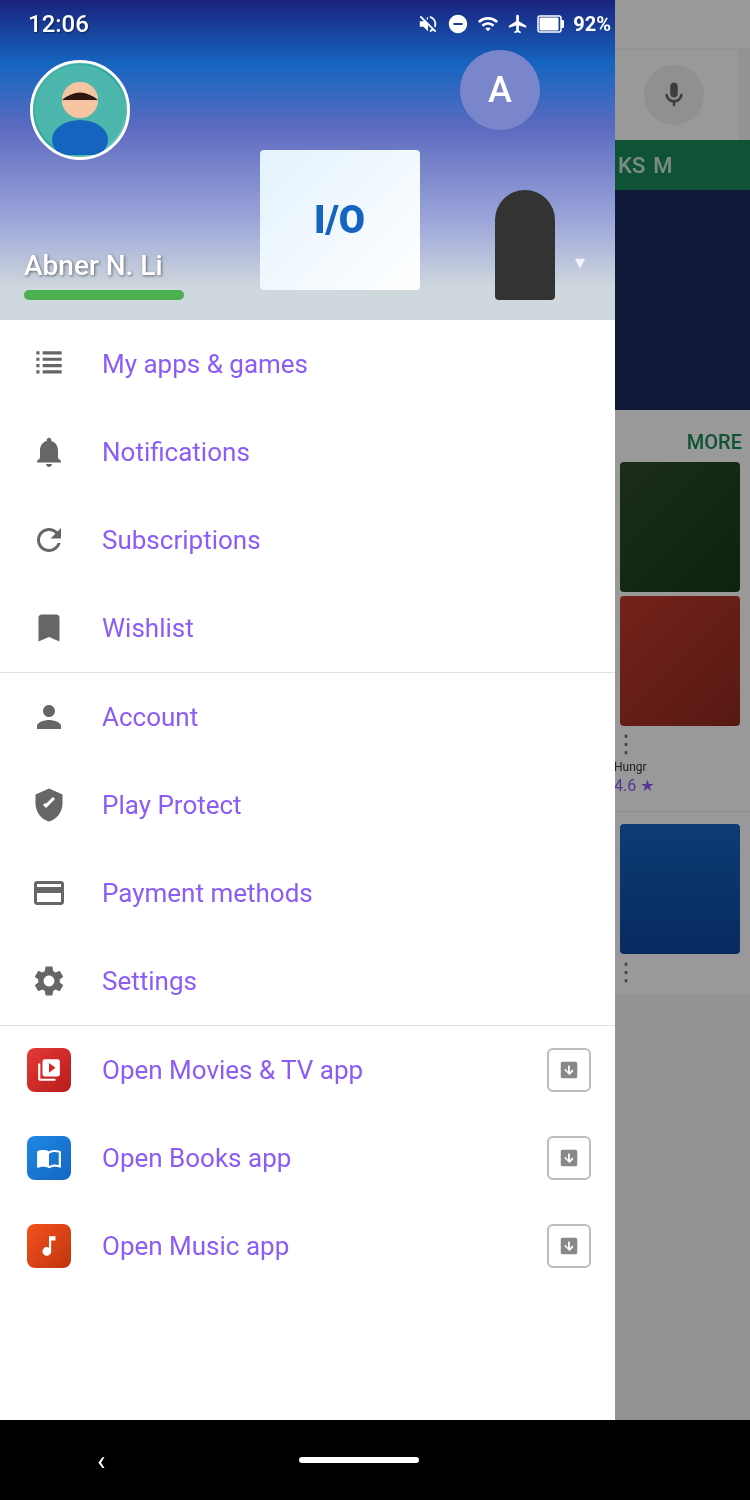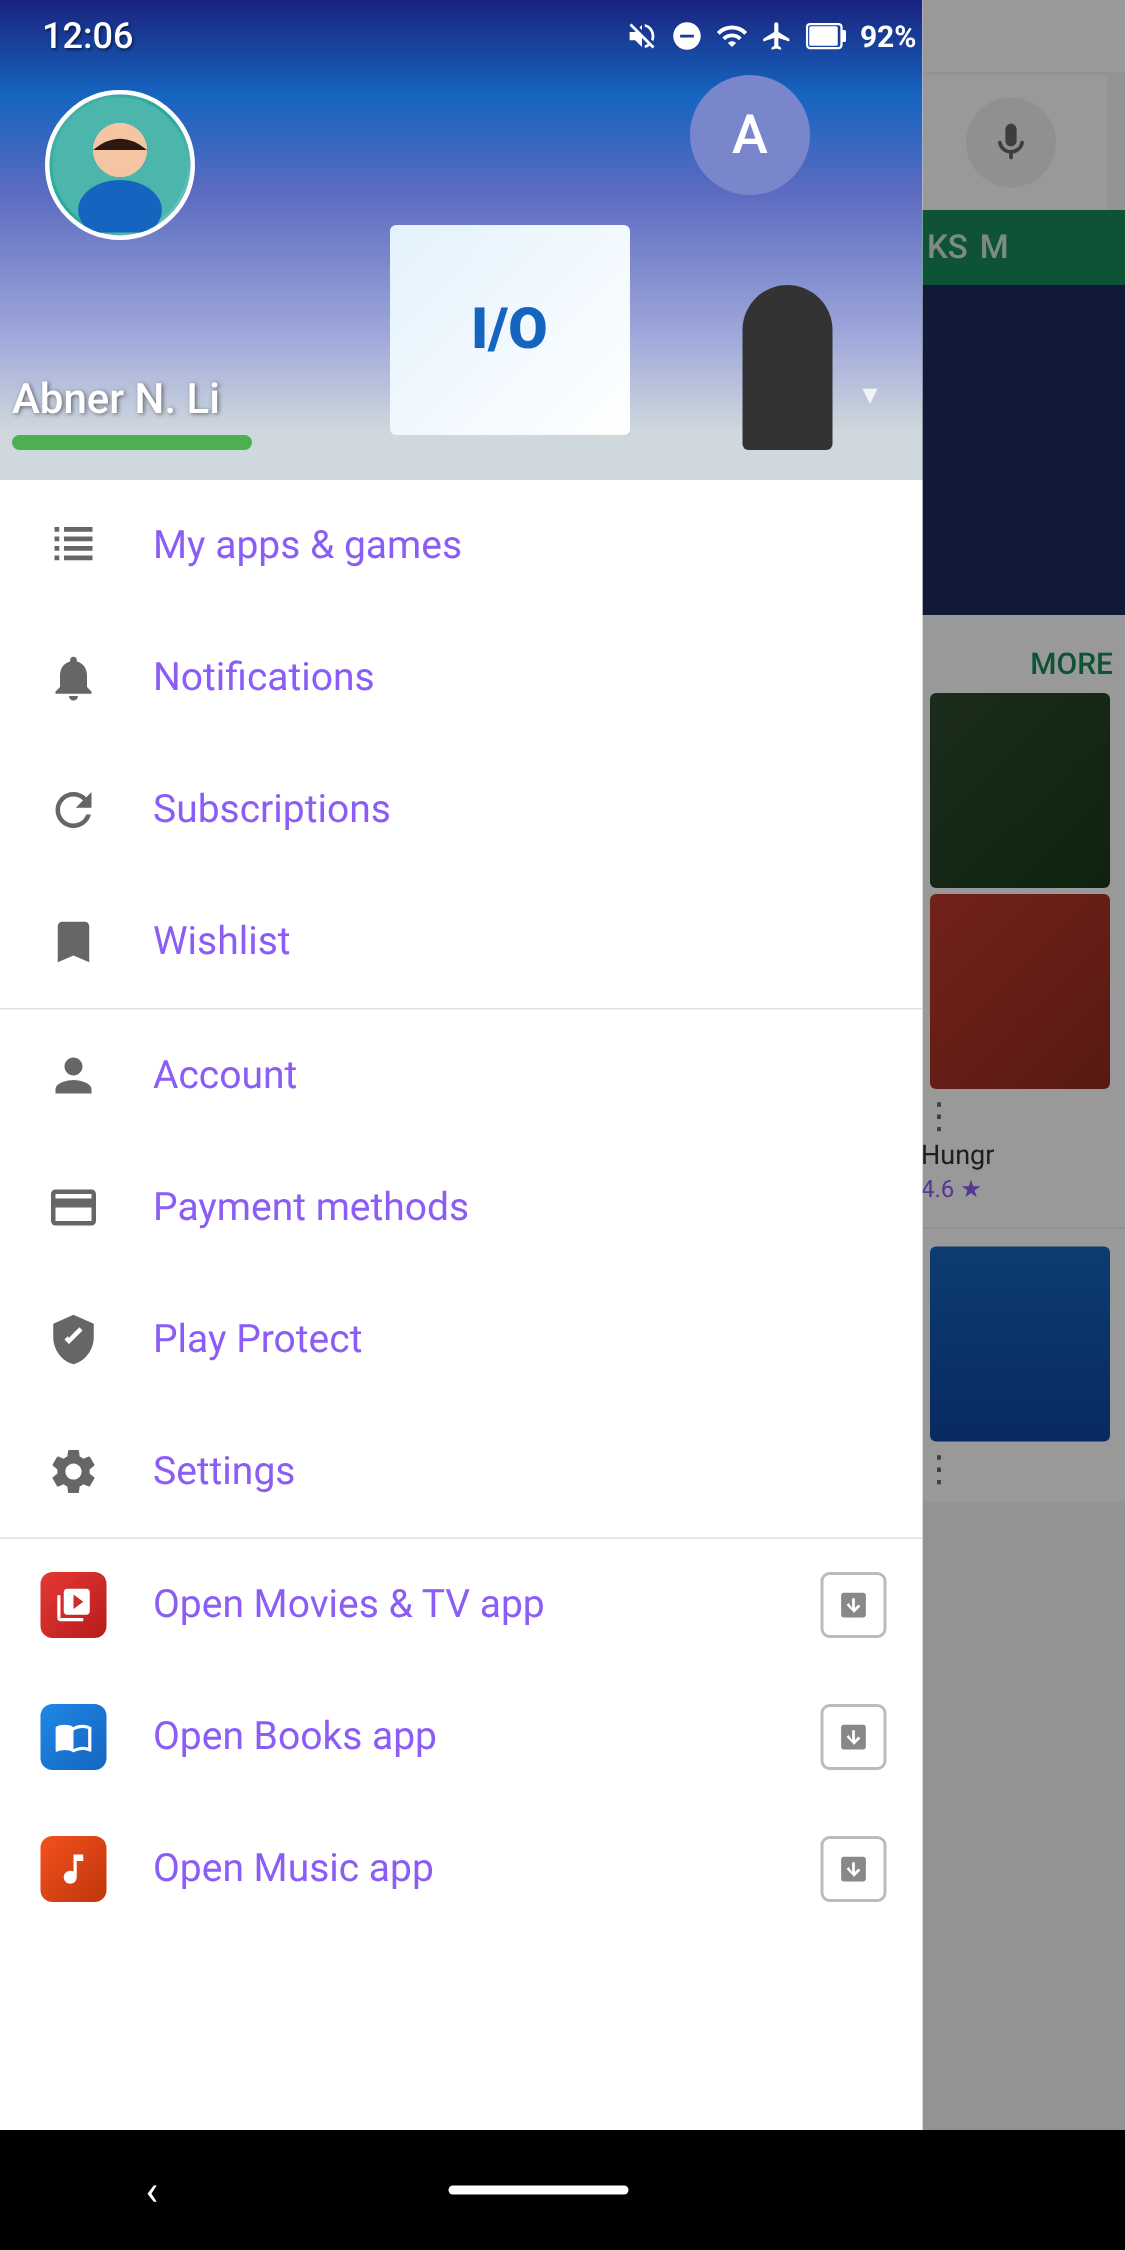--- a/index.html
+++ b/index.html
@@ -113,21 +113,21 @@
       background: #e8e8e8;
       border-radius: 4px;
       margin: 4px auto;
       overflow: hidden;
     }
 
     .bg-card-1 { background: linear-gradient(135deg, #2d4a2d, #1a3a1a); }
     .bg-card-2 { background: linear-gradient(135deg, #c0392b, #922b21); }
 
     .app-title-right {
-      font-size: 18px;
+      font-size: 12px;
       color: #333;
       padding: 2px 0;
       white-space: nowrap;
       overflow: hidden;
       text-overflow: ellipsis;
     }
 
     .rating-right {
       font-size: 16px;
       color: #8b5cf6;
@@ -254,21 +254,21 @@
       justify-content: center;
       color: #fff;
       font-size: 36px;
       font-weight: 500;
     }
 
     
     .user-info {
       position: absolute;
       bottom: 20px;
-      left: 8px;
+      left: 24px;
       right: 20px;
     }
 
     .user-name {
       color: #fff;
       font-size: 28px;
       font-weight: 500;
       text-shadow: 1px 1px 3px rgba(0,0,0,0.5);
     }
 
@@ -589,33 +589,33 @@
           <svg width="36" height="36" viewBox="0 0 24 24" fill="#666">
             <path d="M12 12c2.21 0 4-1.79 4-4s-1.79-4-4-4-4 1.79-4 4 1.79 4 4 4zm0 2c-2.67 0-8 1.34-8 4v2h16v-2c0-2.66-5.33-4-8-4z"></path>
           </svg>
         </div>
         <span class="menu-label">Account</span>
       </div>
 
       <div class="menu-item">
         <div class="menu-icon">
           <svg width="36" height="36" viewBox="0 0 24 24" fill="#666">
+            <path d="M12 1L3 5v6c0 5.55 3.84 10.74 9 12 5.16-1.26 9-6.45 9-12V5l-9-4zm-2 13l-2-2 1.41-1.41L10 11.17l4.59-4.58L16 8l-6 6z"></path>
+          </svg>
+        </div>
+        <span class="menu-label">Play Protect</span>
+      </div>
+
+      <div class="menu-item">
+        <div class="menu-icon">
+          <svg width="36" height="36" viewBox="0 0 24 24" fill="#666">
             <path d="M20 4H4c-1.11 0-2 .89-2 2v12c0 1.11.89 2 2 2h16c1.11 0 2-.89 2-2V6c0-1.11-.89-2-2-2zm0 14H4v-6h16v6zm0-10H4V6h16v2z"></path>
           </svg>
         </div>
         <span class="menu-label">Payment methods</span>
-      </div>
-
-      <div class="menu-item">
-        <div class="menu-icon">
-          <svg width="36" height="36" viewBox="0 0 24 24" fill="#666">
-            <path d="M12 1L3 5v6c0 5.55 3.84 10.74 9 12 5.16-1.26 9-6.45 9-12V5l-9-4zm-2 13l-2-2 1.41-1.41L10 11.17l4.59-4.58L16 8l-6 6z"></path>
-          </svg>
-        </div>
-        <span class="menu-label">Play Protect</span>
       </div>
 
       <div class="menu-item">
         <div class="menu-icon">
           <svg width="36" height="36" viewBox="0 0 24 24" fill="#666">
             <path d="M19.14 12.94c.04-.3.06-.61.06-.94 0-.32-.02-.64-.07-.94l2.03-1.58c.18-.14.23-.41.12-.61l-1.92-3.32c-.12-.22-.37-.29-.59-.22l-2.39.96c-.5-.38-1.03-.7-1.62-.94l-.36-2.54c-.04-.24-.24-.41-.48-.41h-3.84c-.24 0-.43.17-.47.41l-.36 2.54c-.59.24-1.13.57-1.62.94l-2.39-.96c-.22-.08-.47 0-.59.22L2.74 8.87c-.12.21-.08.47.12.61l2.03 1.58c-.05.3-.09.63-.09.94s.02.64.07.94l-2.03 1.58c-.18.14-.23.41-.12.61l1.92 3.32c.12.22.37.29.59.22l2.39-.96c.5.38 1.03.7 1.62.94l.36 2.54c.05.24.24.41.48.41h3.84c.24 0 .44-.17.47-.41l.36-2.54c.59-.24 1.13-.56 1.62-.94l2.39.96c.22.08.47 0 .59-.22l1.92-3.32c.12-.22.07-.47-.12-.61l-2.01-1.58zM12 15.6c-1.98 0-3.6-1.62-3.6-3.6s1.62-3.6 3.6-3.6 3.6 1.62 3.6 3.6-1.62 3.6-3.6 3.6z"></path>
           </svg>
         </div>
         <span class="menu-label">Settings</span>
       </div>

